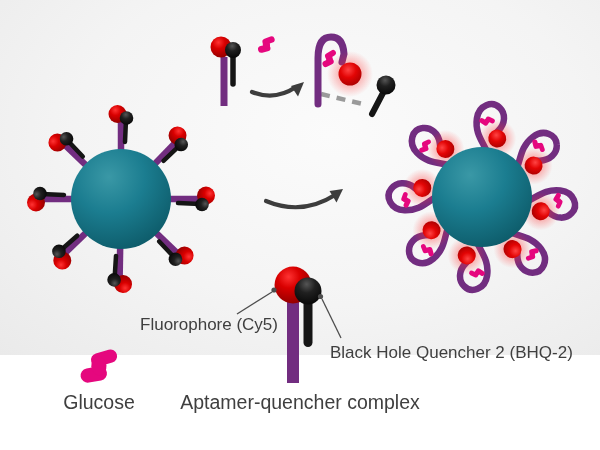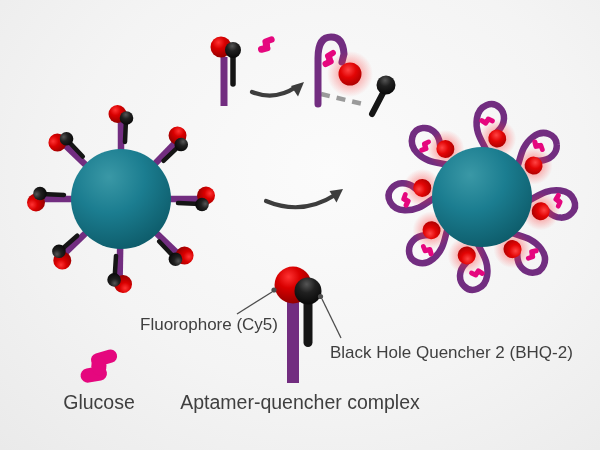--- a/index.html
+++ b/index.html
@@ -5,21 +5,21 @@
   html, body {
     margin: 0;
     padding: 0;
     width: 600px;
     height: 450px;
     overflow: hidden;
     font-family: "Liberation Sans", sans-serif;
   }
   .stage {
     width: 600px;
-    height: 450px;
+    height: 355px;
     background: radial-gradient(ellipse at 55% 38%, #fbfbfb 0%, #f4f4f4 55%, #eaeaea 100%);
     position: relative;
   }
   svg { display: block; }
   .label-small {
     font-size: 17px;
     fill: #3f3f3f;
   }
   .label-big {
     font-size: 19.5px;

